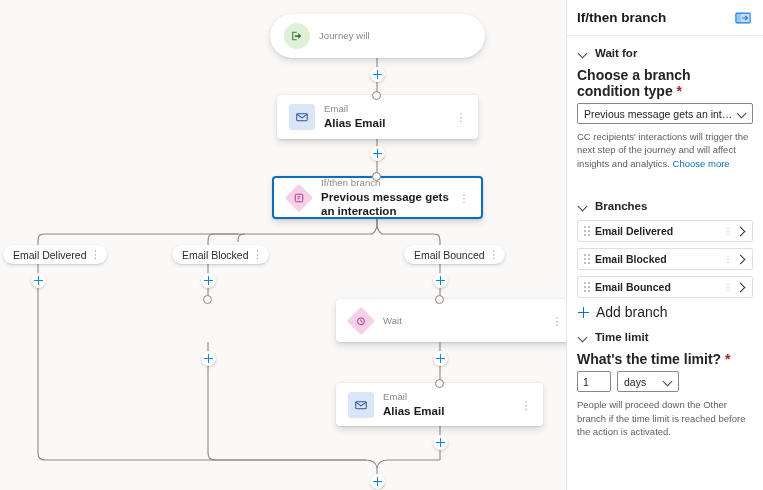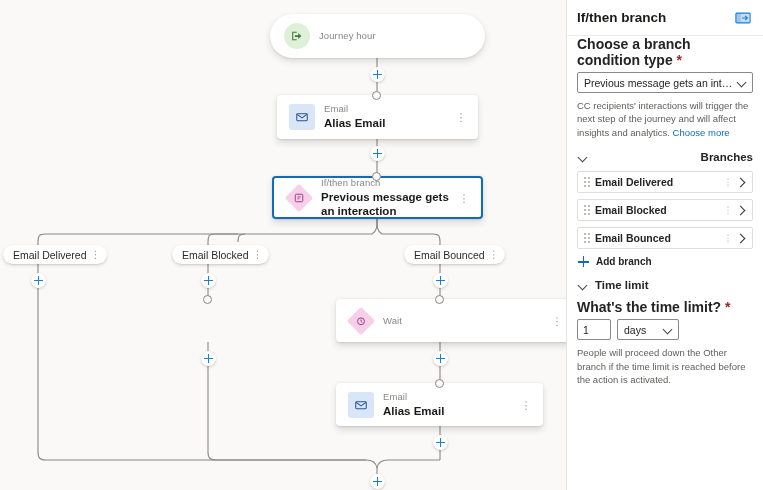--- a/index.html
+++ b/index.html
@@ -361,23 +361,22 @@
     flex: 0 0 auto;
   }
   .add-ic::before, .add-ic::after {
     content: "";
     position: absolute;
     background: #0f6cbd;
   }
   .add-ic::before { left: 1px; top: 5.8px; width: 11px; height: 1.4px; }
   .add-ic::after { top: 1px; left: 5.8px; height: 11px; width: 1.4px; }
   .add-text {
-    font-size: 10px;
+    font-size: 14px;
     color: #242424;
-    font-weight: bold;
   }
 
   .dur-row {
     display: flex;
     align-items: center;
     gap: 6px;
   }
   .dur-num {
     width: 34px;
     height: 21px;
@@ -445,21 +444,21 @@
     <div class="node start" style="left:270px; top:14px; width:215px; height:44px;">
       <div class="node-icon">
         <div class="ic-circle">
           <svg width="14" height="14" viewBox="0 0 16 16">
             <path d="M2.5 3.2h5.2v1.2H3.7v7.2h4v1.2H2.5z" fill="#3f7a34"></path>
             <path d="M9.4 4.6l3.6 3.4-3.6 3.4v-2.4H5.6V7h3.8z" fill="#3f7a34"></path>
           </svg>
         </div>
       </div>
       <div class="node-text">
-        <div class="node-kind">Journey hour</div>
+        <div class="node-kind">Journey will</div>
       </div>
     </div>
 
     <div class="node" style="left:277px; top:95px; width:201px; height:44px; padding:0 10px 0 12px;">
       <div class="node-icon">
         <div class="ic-sq">
           <svg width="14" height="14" viewBox="0 0 16 16">
             <rect x="2" y="4.2" width="12" height="8" rx="1" fill="none" stroke="#2b5797" stroke-width="1.2"></rect>
             <path d="M2.4 5l5.6 4 5.6-4" fill="none" stroke="#2b5797" stroke-width="1.2"></path>
           </svg>
@@ -560,37 +559,41 @@
         <svg width="16" height="14" viewBox="0 0 18 14">
           <rect x="1" y="1.5" width="16" height="11" rx="1" fill="#c7dcf2" stroke="#1480e0" stroke-width="1.2"></rect>
           <rect x="1" y="1.5" width="5.5" height="11" fill="#1480e0" opacity="0.25"></rect>
           <path d="M8 7h6M11.4 4.6L14 7l-2.6 2.4" fill="none" stroke="#1480e0" stroke-width="1.2"></path>
         </svg>
       </div>
     </div>
 
     <div class="panel-body">
 
+      <div class="sec-head">
+        <span class="chev"></span>
+        <span class="sec-title">Wait for</span>
+      </div>
 
       <div class="field-label">
         <span>Choose a branch condition type</span>
         <span class="req">*</span>
       </div>
 
       <div class="select-box">
         <span class="select-val">Previous message gets an interaction</span>
         <span class="sel-chev"></span>
       </div>
 
       <div class="hint">
         <span>CC recipients' interactions will trigger the next step of the journey and will affect insights and analytics.</span>
         <a href="#">Choose more</a>
       </div>
 
-      <div class="sec-head" style="margin-top:12px;justify-content:space-between;">
+      <div class="sec-head" style="margin-top:30px;">
         <span class="chev"></span>
         <span class="sec-title">Branches</span>
       </div>
 
       <div class="branch-row">
         <span class="grip">
           <i style="left:1px;top:1px"></i>
             <i style="left:5px;top:1px"></i>
           <i style="left:1px;top:5px"></i>
             <i style="left:5px;top:5px"></i>

